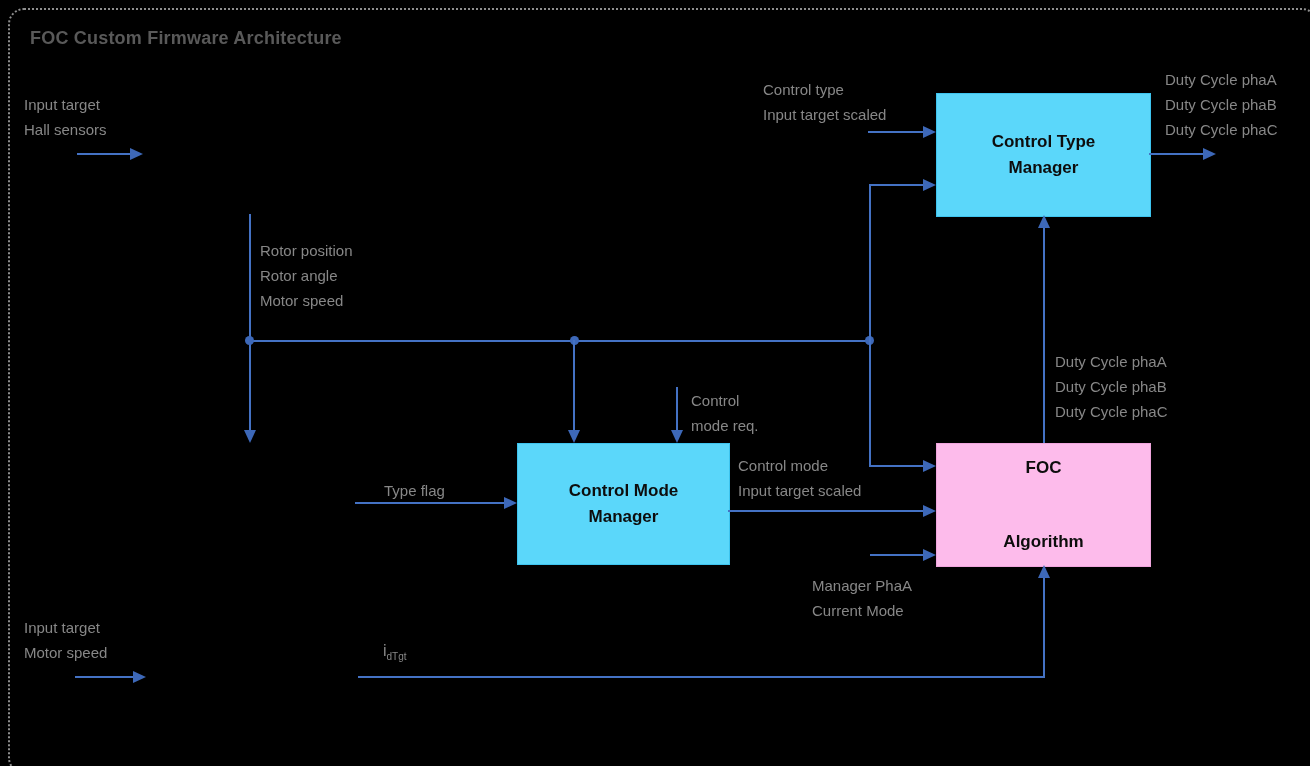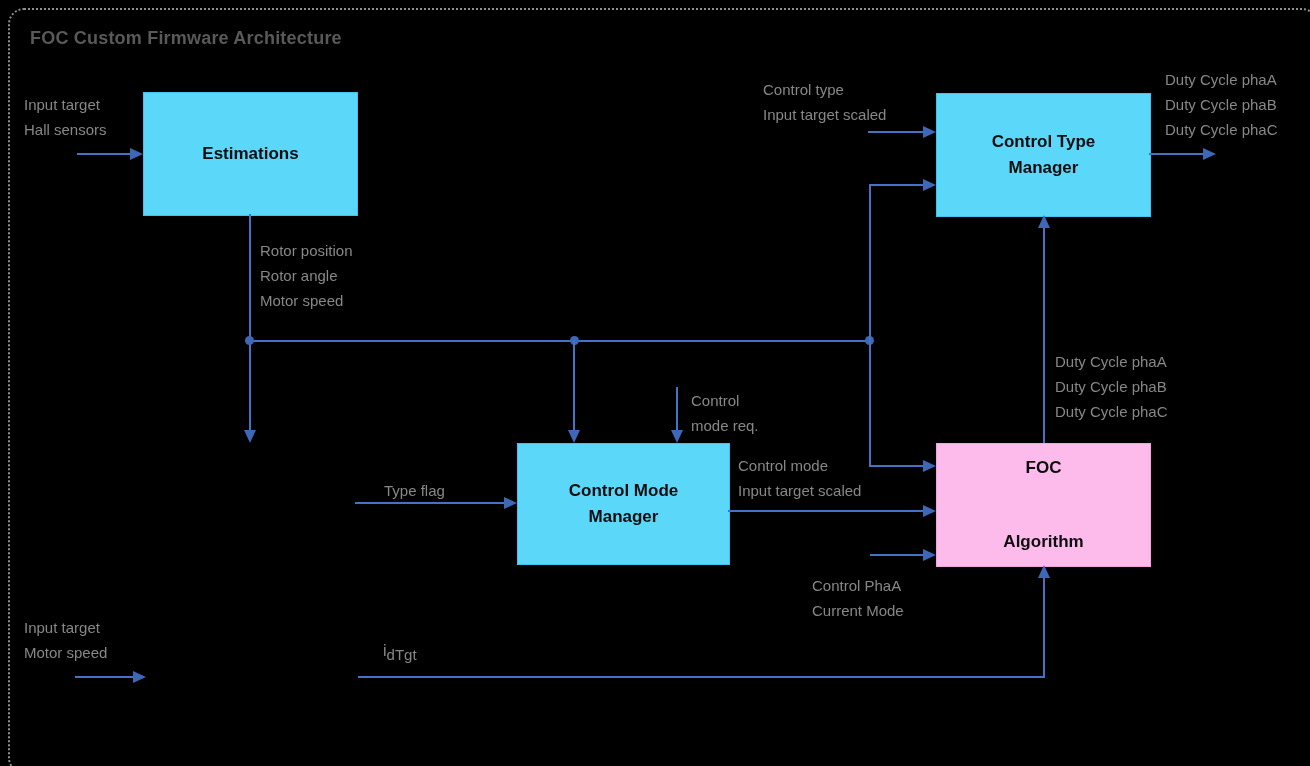--- a/index.html
+++ b/index.html
@@ -27,32 +27,29 @@
   .h{height:2px;}
   .v{width:2px;}
   .dot{
     position:absolute;width:9px;height:9px;border-radius:50%;
     background:#3d68b8;
   }
   .ah{position:absolute;width:0;height:0;}
   .ah-r{border-top:6px solid transparent;border-bottom:6px solid transparent;border-left:13px solid #3d68b8;}
   .ah-d{border-left:6px solid transparent;border-right:6px solid transparent;border-top:13px solid #3d68b8;}
   .ah-u{border-left:6px solid transparent;border-right:6px solid transparent;border-bottom:13px solid #3d68b8;}
-  sub.idx{font-size:15px;}
+  sub.idx{font-size:10px;}
 </style>
 </head>
 <body>
 
 <div id="canvas">
 
   <div class="title">FOC Custom Firmware Architecture</div>
 
-  <div class="block cyan" style="left:133px;top:82px;width:213px;height:122px;">
-    <span>Estimations</span>
-  </div>
 
   <div class="block cyan" style="left:926px;top:83px;width:213px;height:122px;">
     <span>Control Type</span>
     <span>Manager</span>
   </div>
 
 
   <div class="block cyan" style="left:507px;top:433px;width:211px;height:120px;">
     <span>Control Mode</span>
     <span>Manager</span>
@@ -148,21 +145,21 @@
   </div>
 
   <div class="lbl" style="left:374px;top:468px;">Type flag</div>
 
   <div class="lbl" style="left:728px;top:443px;">
     <div>Control mode</div>
     <div>Input target scaled</div>
   </div>
 
   <div class="lbl" style="left:802px;top:563px;">
-    <div>Control PhaA</div>
+    <div>Manager PhaA</div>
     <div>Current Mode</div>
   </div>
 
   <div class="lbl" style="left:14px;top:605px;">
     <div>Input target</div>
     <div>Motor speed</div>
   </div>
 
   <div class="lbl" style="left:373px;top:628px;font-size:16px;">
     <span>i</span><sub class="idx">dTgt</sub>

